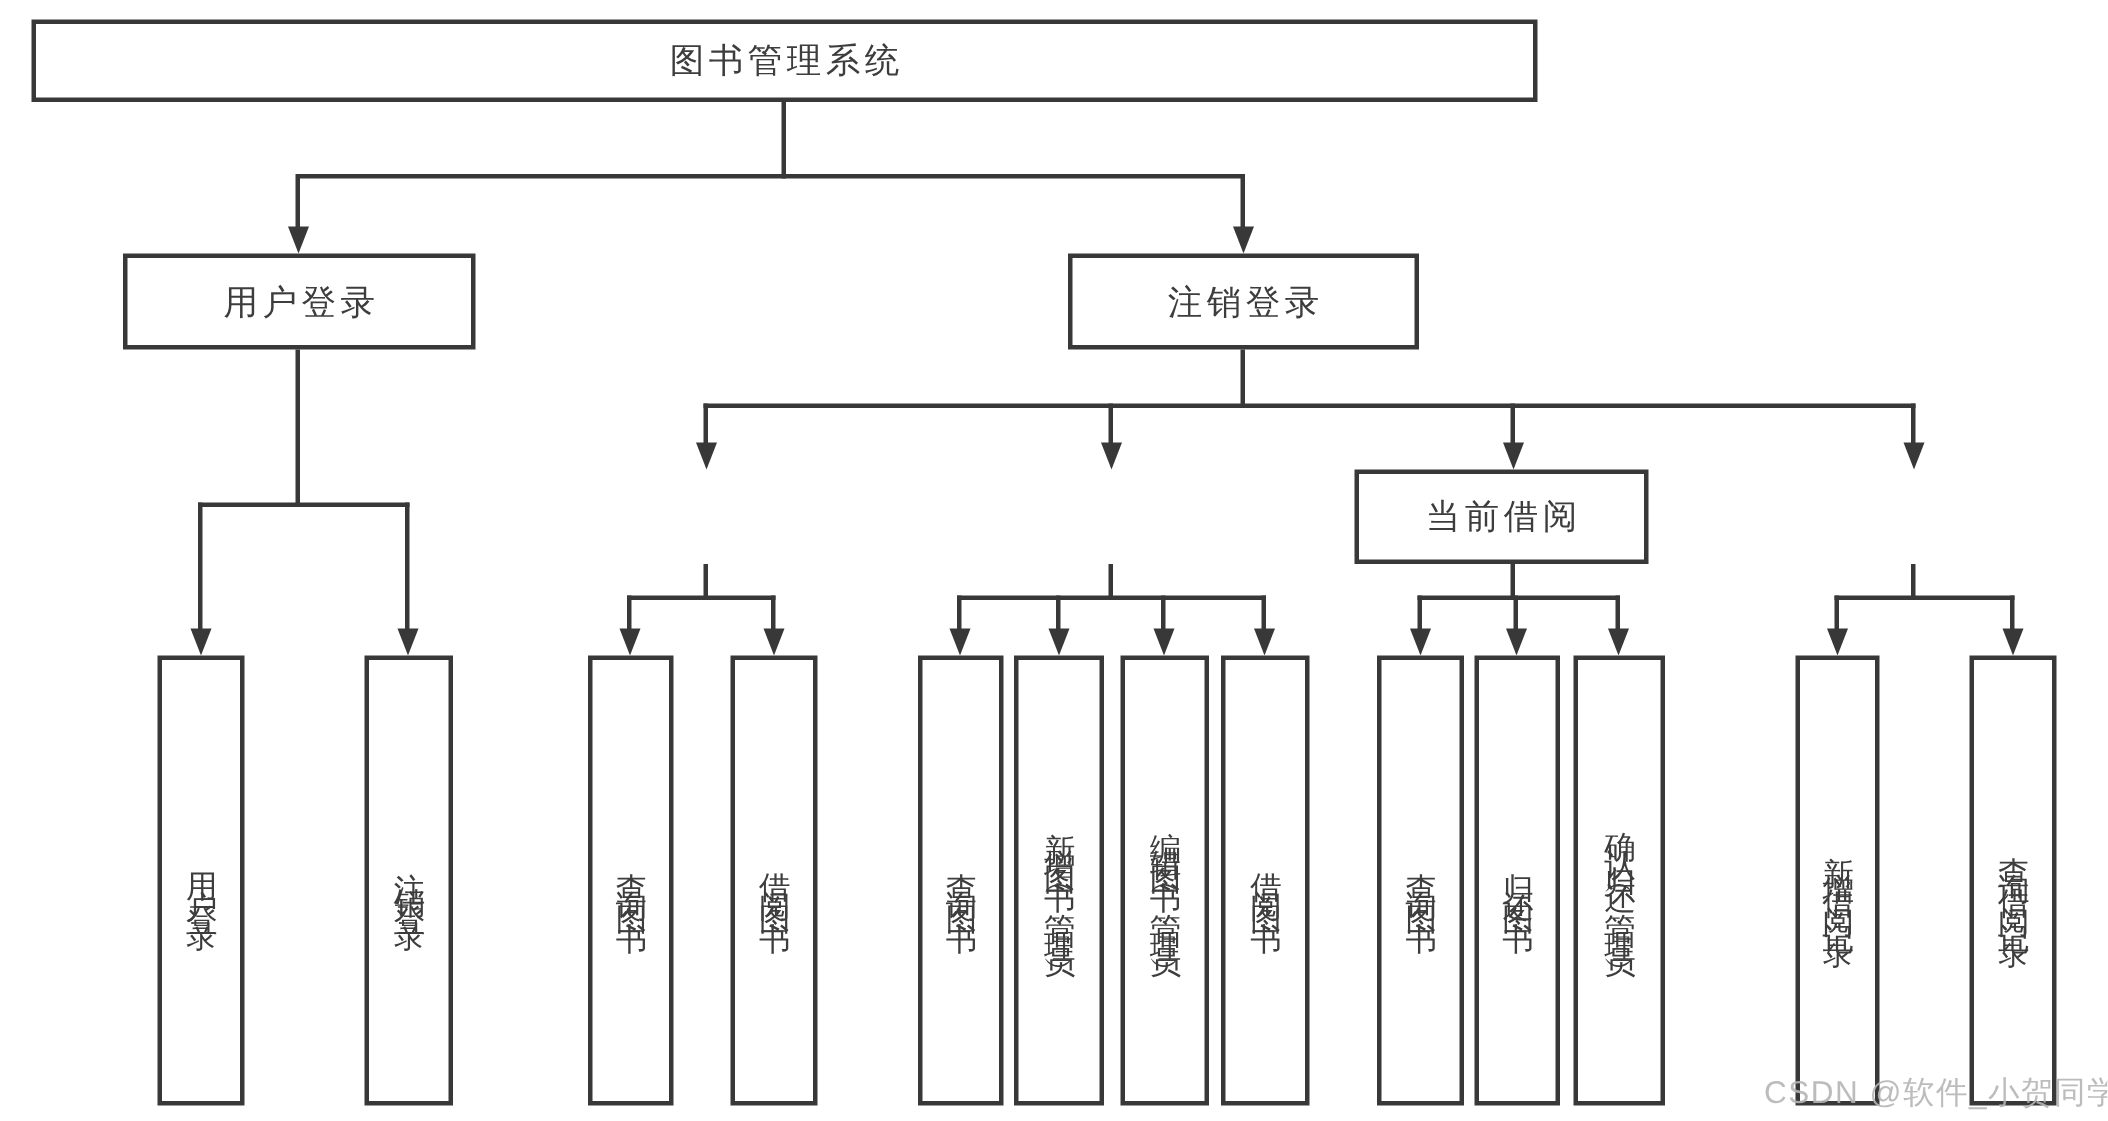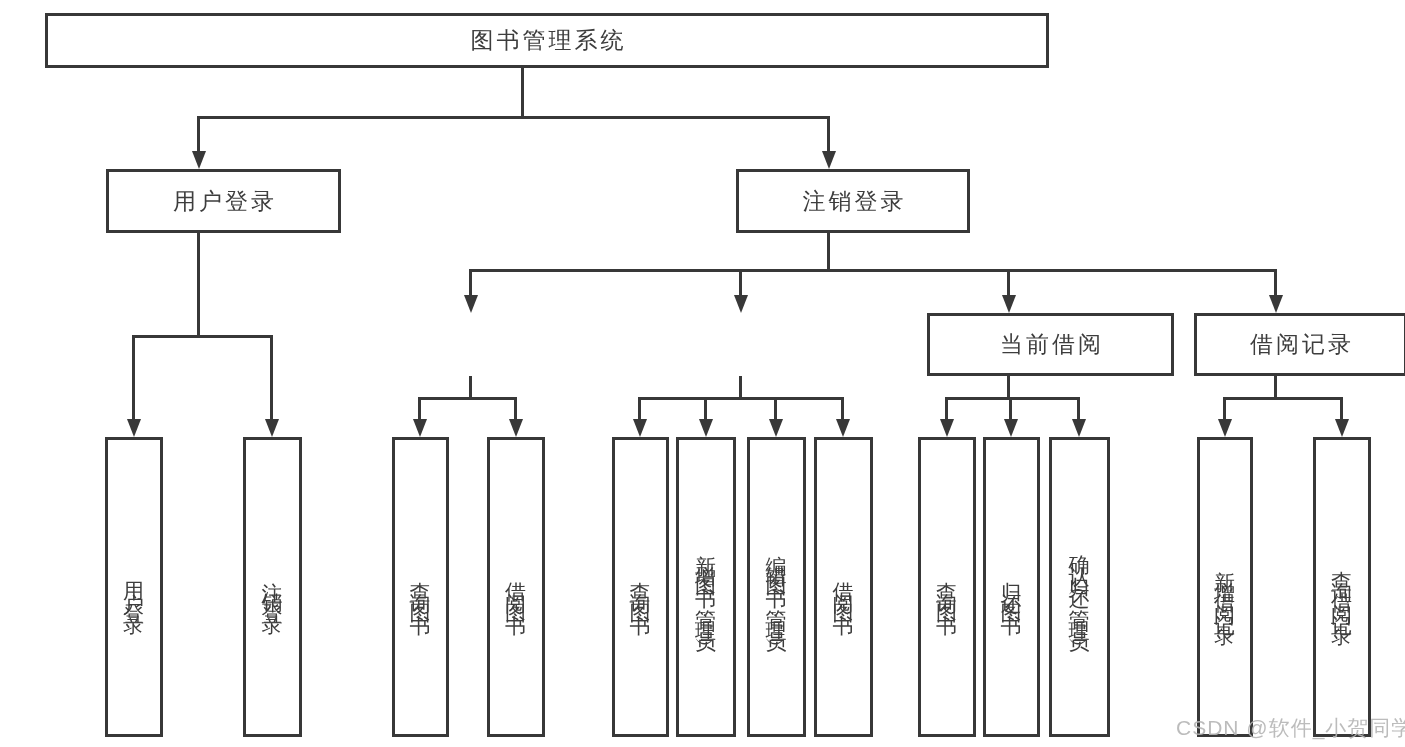--- a/index.html
+++ b/index.html
@@ -11,21 +11,21 @@
   html,body{margin:0;padding:0;background:var(--background);}
   .canvas{
     position:relative;width:1405px;height:747px;background:var(--background);
     font-family:"Liberation Sans","DejaVu Sans",sans-serif;overflow:hidden;
   }
   .box{
     position:absolute;box-sizing:border-box;border:3px solid var(--line);
     background:#fff;display:flex;align-items:center;justify-content:center;
     color:var(--text);
   }
-  .box.h{font-size:23px;letter-spacing:3px;text-indent:3px;white-space:nowrap;margin-left:24px;}
+  .box.h{font-size:23px;letter-spacing:3px;text-indent:3px;white-space:nowrap;}
   .box.v{
     writing-mode:vertical-rl;text-orientation:mixed;
     font-size:21px;letter-spacing:11px;line-height:1;
   }
   .hline,.vline{position:absolute;background:var(--line);}
   .hline{height:3px;}
   .vline{width:3px;}
   .arrow{
     position:absolute;width:0;height:0;
     border-left:7px solid transparent;border-right:7px solid transparent;
@@ -65,22 +65,21 @@
   <div class="hline" style="left:469px;top:269px;width:808px"></div>
   <div class="vline" style="left:469px;top:269px;height:30px"></div>
   <div class="arrow" style="left:464px;top:295px"></div>
   <div class="vline" style="left:739px;top:269px;height:30px"></div>
   <div class="arrow" style="left:734px;top:295px"></div>
   <div class="vline" style="left:1007px;top:269px;height:30px"></div>
   <div class="arrow" style="left:1002px;top:295px"></div>
   <div class="vline" style="left:1274px;top:269px;height:30px"></div>
   <div class="arrow" style="left:1269px;top:295px"></div>
 
-  <div class="box h" style="left:903px;top:313px;width:247px;height:63px">当前借阅</div>
-  <div class="box h" style="left:1170px;top:313px;width:213px;height:63px">借阅记录</div>
+  <div class="box h" style="left:903px;top:313px;width:196px;height:63px">当前借阅</div>
 
   <div class="vline" style="left:469px;top:376px;height:23px"></div>
   <div class="hline" style="left:418px;top:397px;width:99px"></div>
   <div class="vline" style="left:418px;top:397px;height:26px"></div>
   <div class="arrow" style="left:413px;top:419px"></div>
   <div class="vline" style="left:514px;top:397px;height:26px"></div>
   <div class="arrow" style="left:509px;top:419px"></div>
 
   <div class="vline" style="left:739px;top:376px;height:23px"></div>
   <div class="hline" style="left:638px;top:397px;width:206px"></div>

